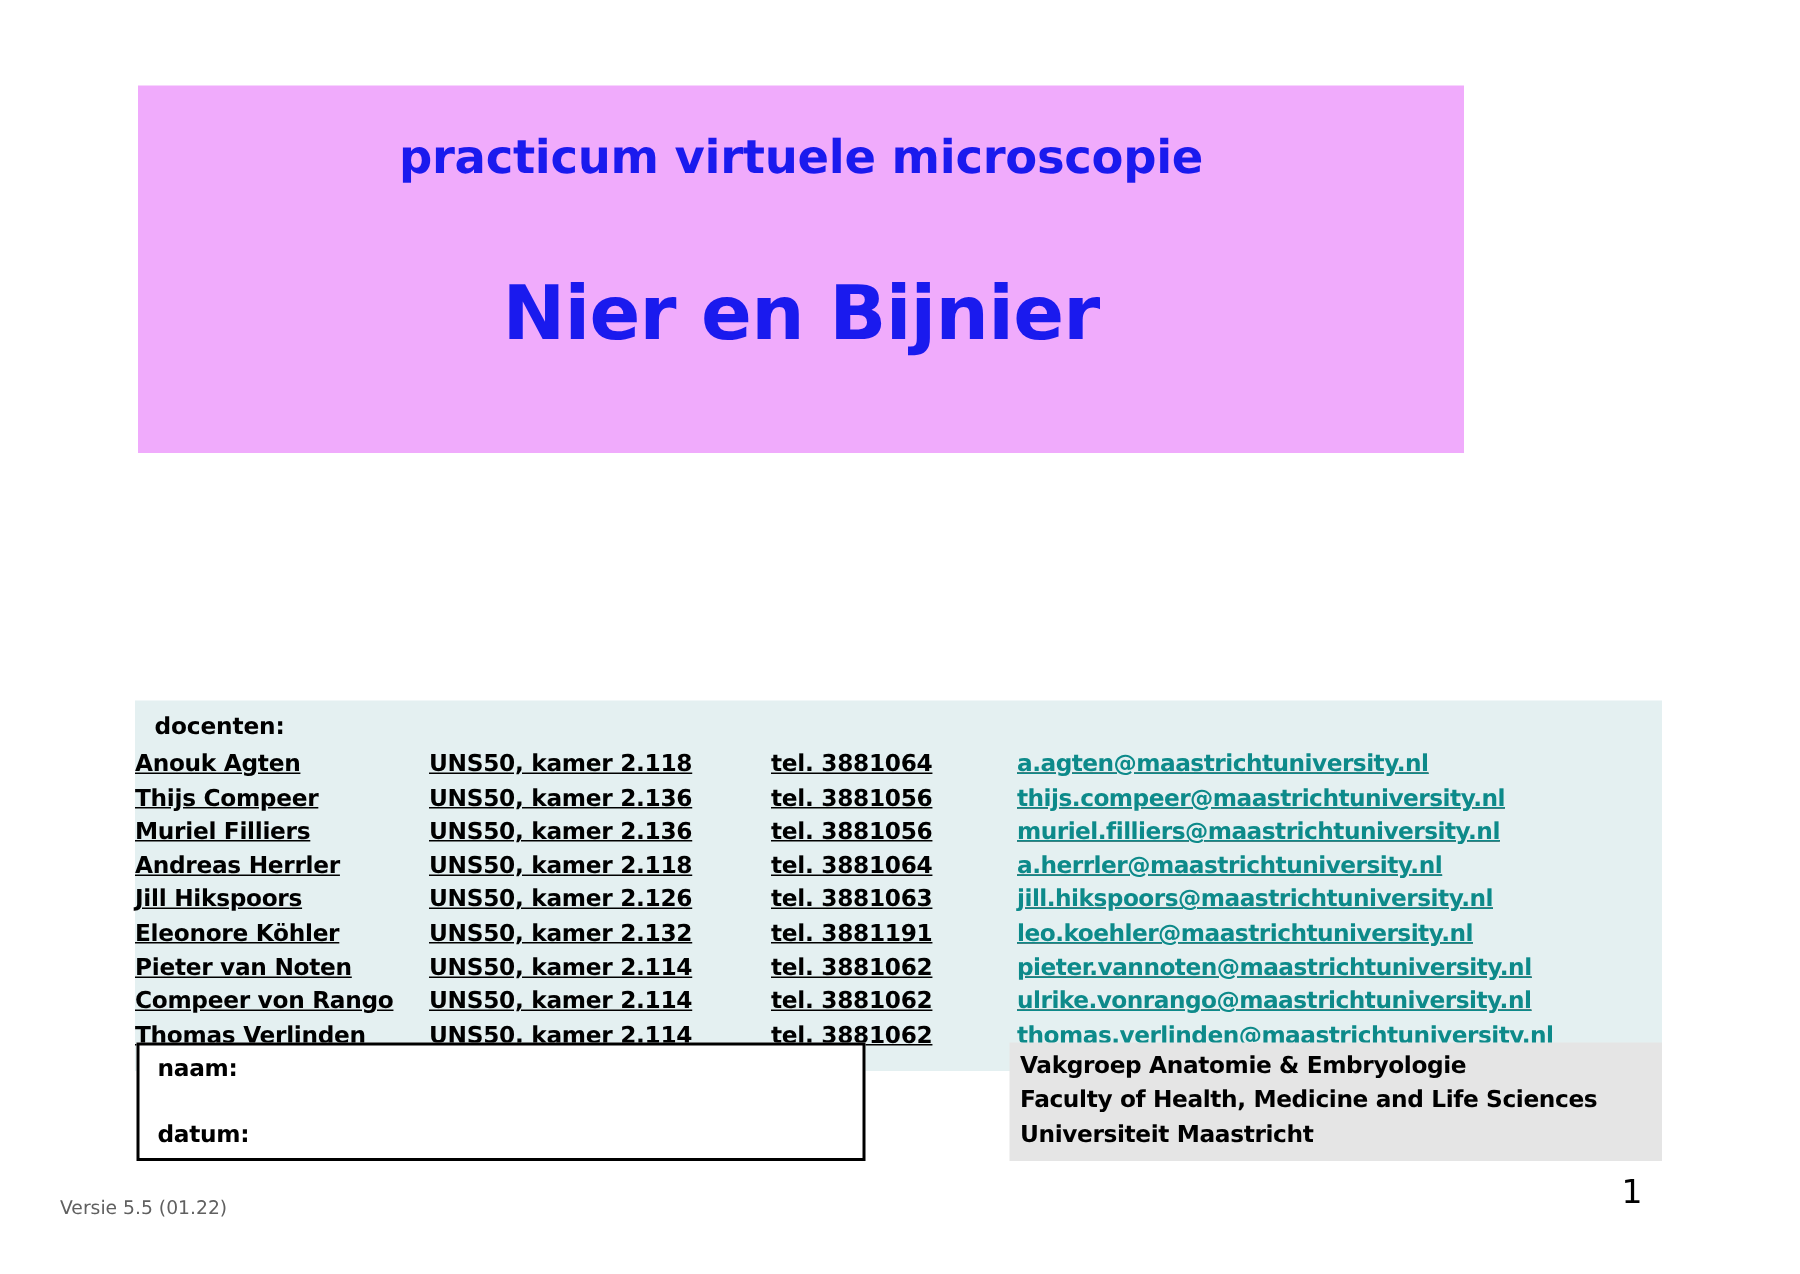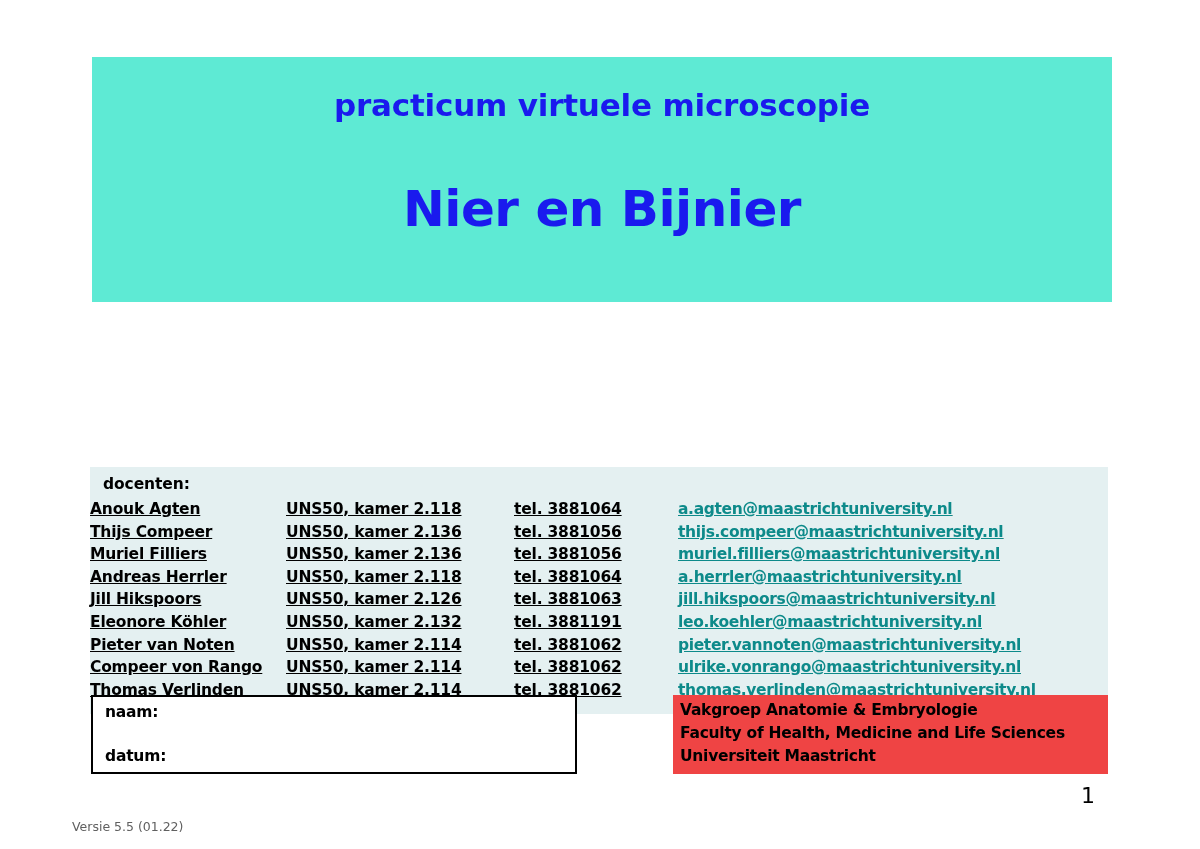--- a/index.html
+++ b/index.html
@@ -15,23 +15,23 @@
     position: relative;
     overflow: hidden;
     font-family: "DejaVu Sans", "Liberation Sans", sans-serif;
   }
 
   
   .title-panel {
     position: absolute;
     left: 92px;
     top: 57px;
-    width: 1020px;
+    width: 884px;
     height: 245px;
-    background: #5eead4;
+    background: #f0abfc;
   }
   .subtitle {
     position: absolute;
     left: 0;
     top: 30px;
     width: 100%;
     text-align: center;
     color: #1a1aee;
     font-size: 31px;
     font-weight: bold;
@@ -126,21 +126,21 @@
   .field-naam  { top: 6px; }
   .field-datum { top: 50px; }
 
   
   .dept-panel {
     position: absolute;
     left: 673px;
     top: 695px;
     width: 435px;
     height: 79px;
-    background: #ef4444;
+    background: #e5e5e5;
   }
   .dept-panel .dept-line {
     position: absolute;
     left: 7px;
     font-size: 15.5px;
     font-weight: bold;
     color: #000000;
     font-family: "DejaVu Sans", "Liberation Sans", sans-serif;
     letter-spacing: -0.25px;
     white-space: nowrap;
@@ -156,25 +156,24 @@
     top: 783px;
     font-size: 22px;
     color: #000000;
     font-family: "DejaVu Sans", "Liberation Sans", sans-serif;
   }
 
   
   .version-stamp {
     position: absolute;
     left: 40px;
-    top: 819px;
+    top: 797px;
     font-size: 12.5px;
     color: #606060;
     font-family: "DejaVu Sans", "Liberation Sans", sans-serif;
-    margin-left: 32px;
   }
 </style>
 </head>
 <body>
 
 <div class="title-panel">
   <div class="subtitle">practicum virtuele microscopie</div>
   <div class="maintitle">Nier en Bijnier</div>
 </div>
 

